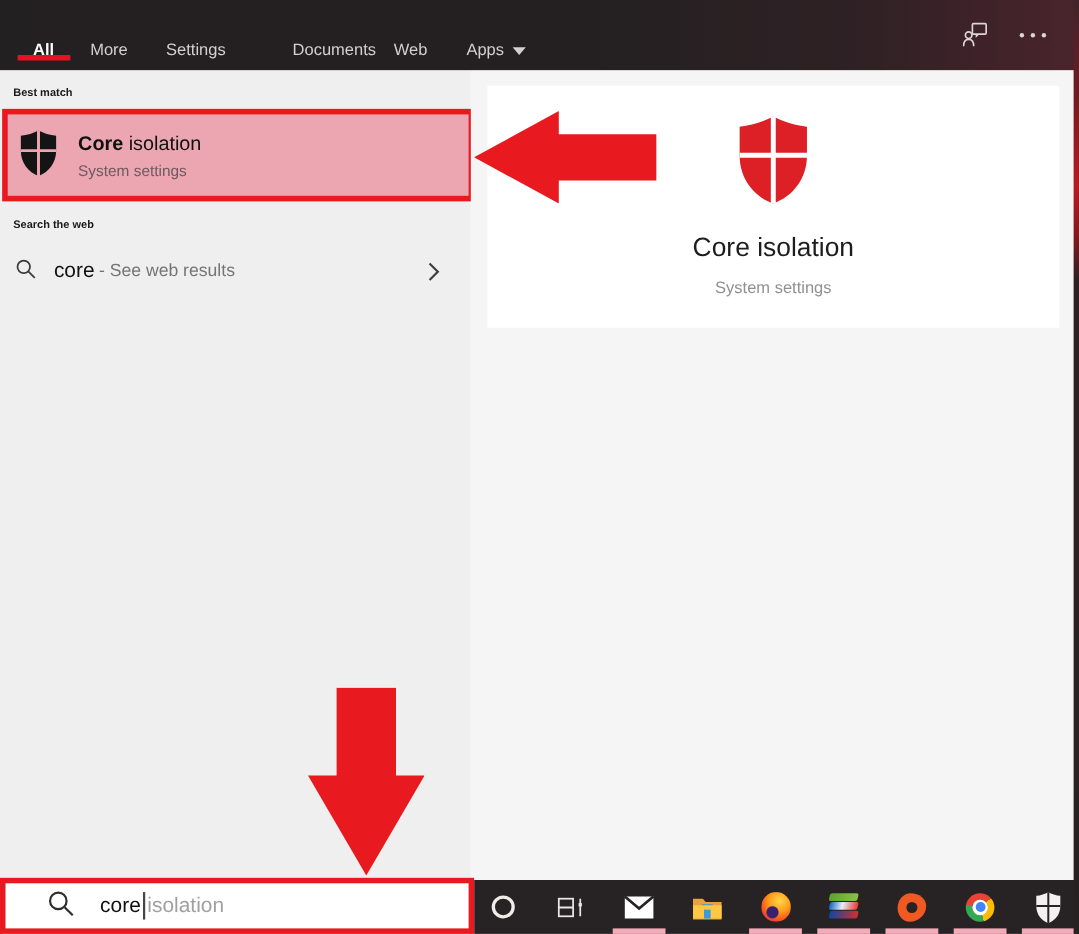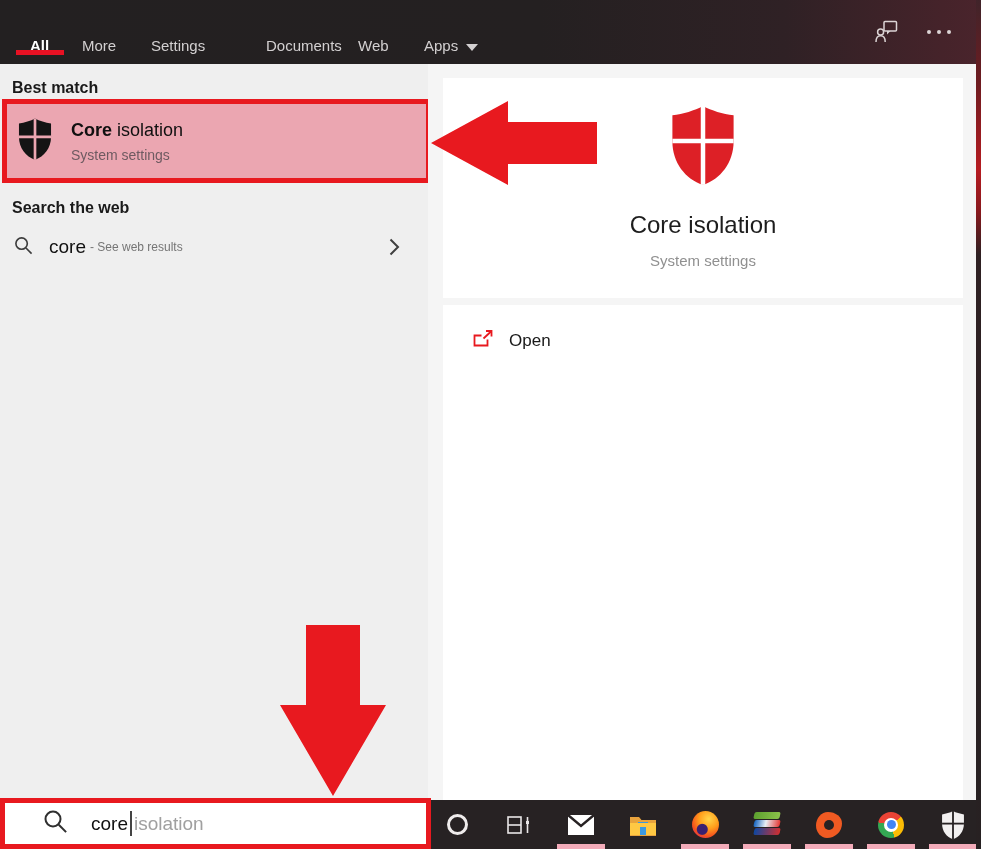--- a/index.html
+++ b/index.html
@@ -13,32 +13,32 @@
   .tab.active { color:#ffffff; font-weight:bold; }
   .tab-underline { position:absolute; left:16px; top:50px; width:48px; height:5px; background:#e81123; }
   .more-caret { display:inline-block; margin-left:8px; width:0; height:0;
     border-left:6px solid transparent; border-right:6px solid transparent; border-top:7px solid #d3d0d1; vertical-align:middle; }
   .topbar-icon { position:absolute; top:20px; color:#dcd4d5; }
   .dots { position:absolute; top:30px; display:flex; gap:6px; }
   .dots i { width:4px; height:4px; border-radius:50%; background:#dcd4d5; }
 
   
   .left-panel { position:absolute; left:0; top:64px; width:428px; height:734px; background:#efefef; }
-  .section-header { position:absolute; left:12px; font-size:16px; font-weight:bold; color:#1a1a1a; }
+  .section-header { position:absolute; left:12px; font-size:10px; font-weight:bold; color:#1a1a1a; }
   .best-match-item { position:absolute; left:2px; top:35px; width:429px; height:84px;
     background:#eba6b1; border:5px solid #e8191f; display:flex; align-items:center; }
   .bm-icon { margin-left:9px; flex:0 0 auto; }
   .bm-text { margin-left:17px; }
   .bm-title { font-size:18px; color:#101010; }
   .bm-title b { font-weight:bold; }
   .bm-sub { font-size:14px; color:#6e5a61; margin-top:6px; }
   .web-item { position:absolute; left:0; top:160px; width:428px; height:46px; display:flex; align-items:center; }
   .web-item .mag { margin-left:14px; color:#3b3b3b; }
   .web-query { margin-left:16px; font-size:19px; color:#111111; }
-  .web-suffix { font-size:12px; color:#757575; margin-left:4px; }
+  .web-suffix { font-size:16px; color:#757575; margin-left:4px; }
   .web-chevron { position:absolute; right:28px; top:14px; color:#3f3f3f; }
 
   
   .right-panel { position:absolute; left:428px; top:64px; width:553px; height:736px; background:#f5f5f5; }
   .card { position:absolute; left:15px; width:520px; background:#ffffff; }
   .card.info { top:14px; height:220px; text-align:center; }
   .card.actions { top:241px; height:495px; }
   .preview-shield { margin-top:25px; }
   .preview-title { font-size:24px; color:#1d1d1d; margin-top:20px; }
   .preview-sub { font-size:15px; color:#909090; margin-top:13px; }
@@ -155,32 +155,20 @@
         <svg width="72" height="84" viewBox="0 0 24 28">
           <path fill="#dd2026" d="M12 1 C9.2 2.5 5.4 3.7 1.8 4.1 L1.8 12.8 C1.8 19.8 6.1 25.3 12 27.3 C17.9 25.3 22.2 19.8 22.2 12.8 L22.2 4.1 C18.6 3.7 14.8 2.5 12 1 Z"></path>
           <line x1="12" y1="1" x2="12" y2="27.3" stroke="#ffffff" stroke-width="1.5"></line>
           <line x1="1.8" y1="12.7" x2="22.2" y2="12.7" stroke="#ffffff" stroke-width="1.5"></line>
         </svg>
       </span>
       <div class="preview-title">Core isolation</div>
       <div class="preview-sub">System settings</div>
     </div>
 
-    <div class="card actions">
-      <div class="open-row">
-        <span class="oicon">
-          <svg width="21" height="18" viewBox="0 0 21 18" fill="none" stroke="#e8191f" stroke-width="1.8">
-            <path d="M14.5 9.5 L14.5 15.5 L1.5 15.5 L1.5 5.5 L8.5 5.5"></path>
-            <line x1="10.5" y1="8.5" x2="18" y2="1.5"></line>
-            <path d="M13 1 L18.5 1 L18.5 6.5" stroke-width="1.8"></path>
-          </svg>
-        </span>
-        <span class="open-label">Open</span>
-      </div>
-    </div>
   </div>
 
   <div class="taskbar">
 
     <div class="tb-btn" style="left:-2px">
       <span class="cortana-ring"></span>
     </div>
 
     <div class="tb-btn" style="left:60px">
       <svg width="26" height="24" viewBox="0 0 26 24" fill="none" stroke="#e9e6e7" stroke-width="1.6">

